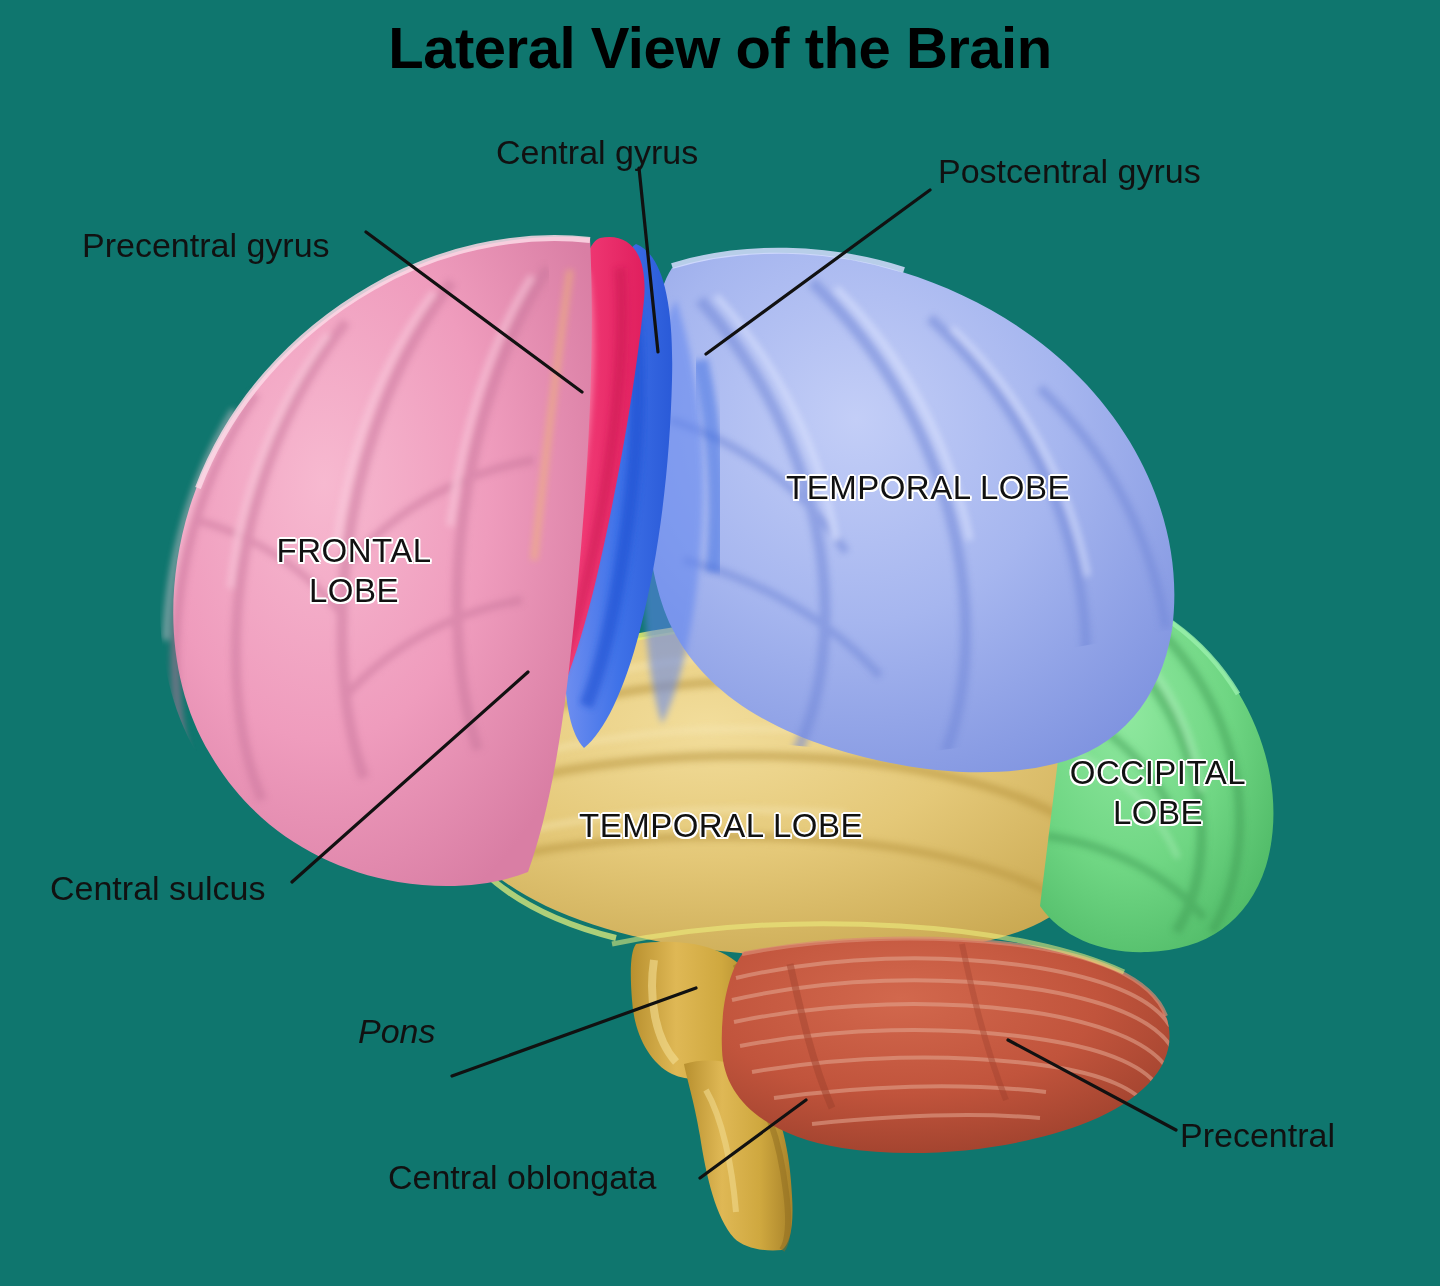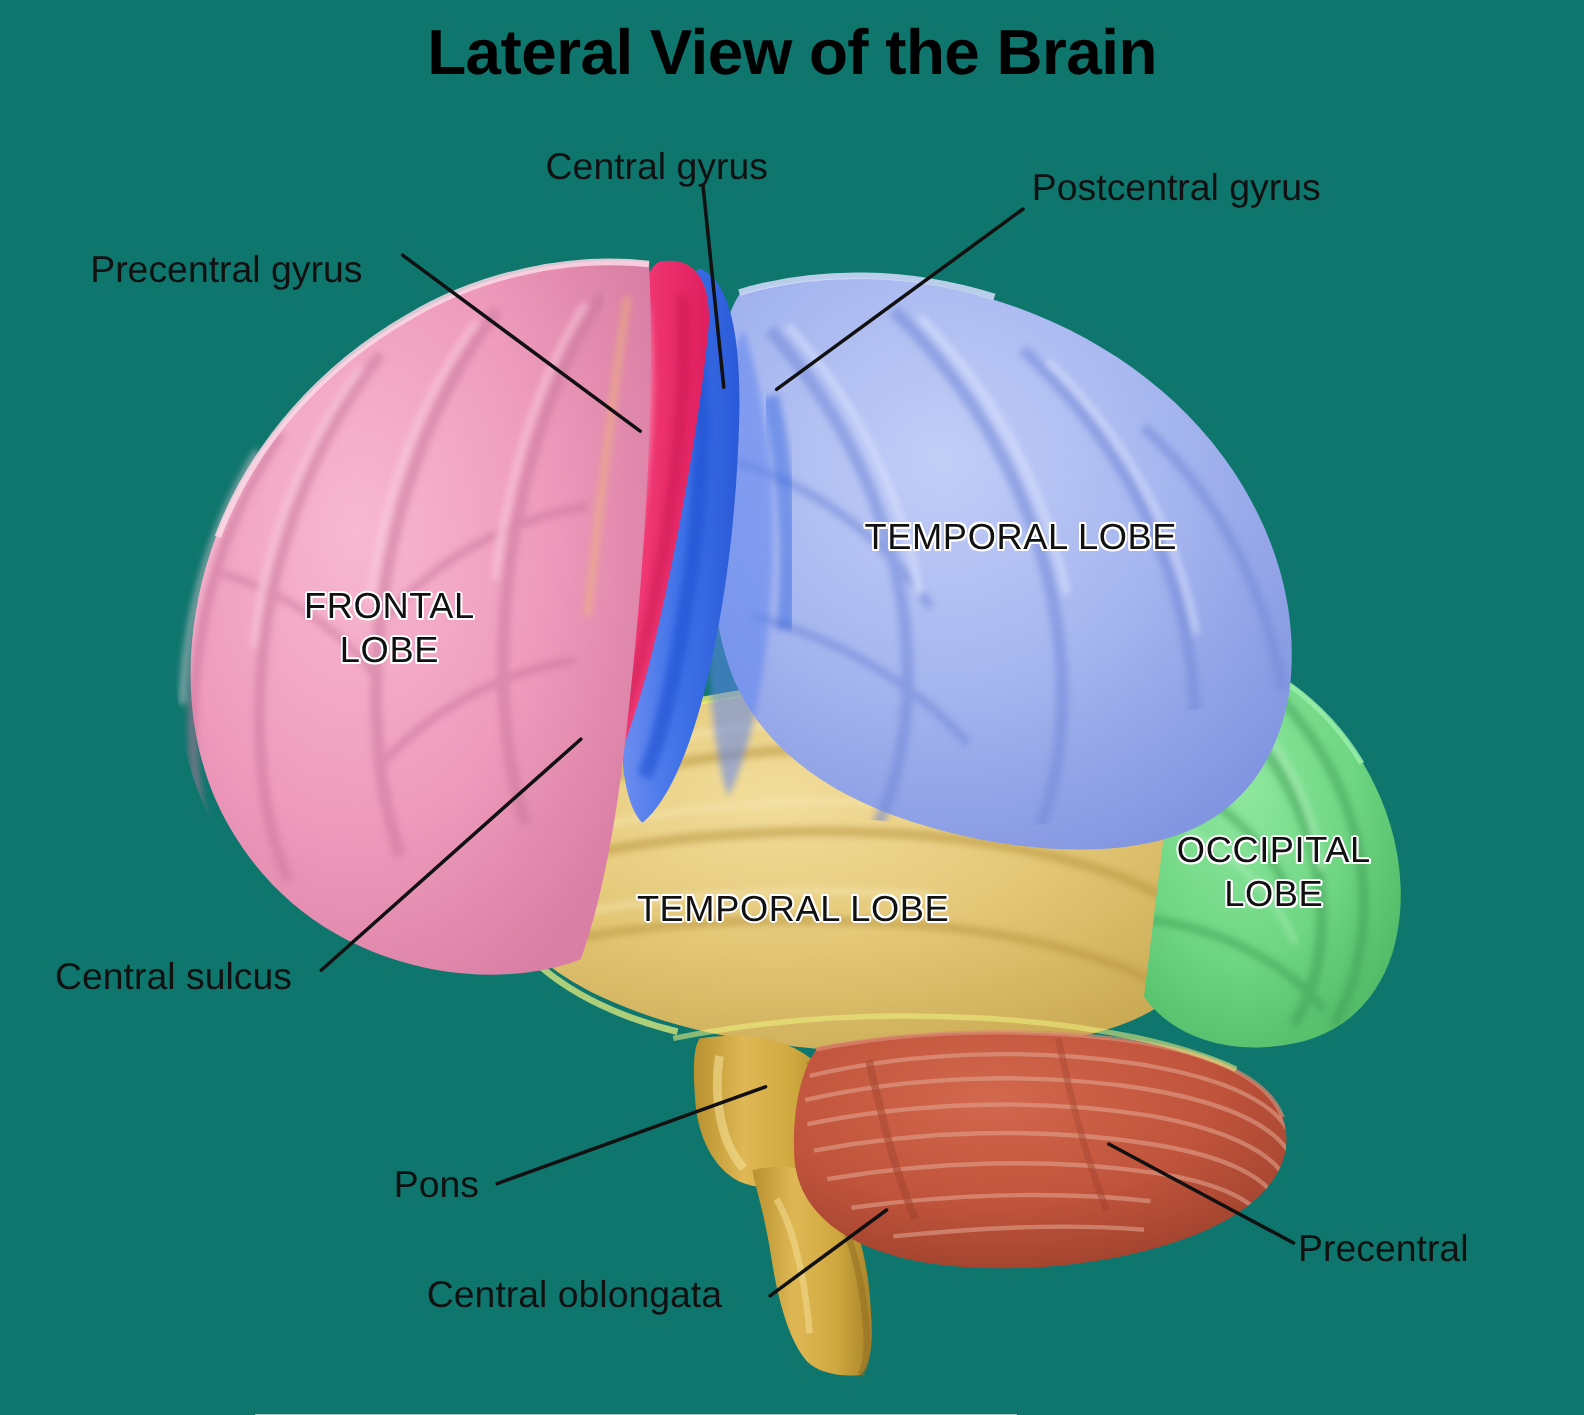--- a/index.html
+++ b/index.html
@@ -290,21 +290,21 @@
   </svg>
 
   <div class="callout" style="left:82px;top:203px;margin-top:23px;">Precentral gyrus</div>
 
   <div class="callout" style="left:496px;top:133px;">Central gyrus</div>
 
   <div class="callout" style="left:938px;top:152px;">Postcentral gyrus</div>
 
   <div class="callout" style="left:50px;top:869px;">Central sulcus</div>
 
-  <div class="callout" style="left:358px;top:1058px;">Pons</div>
+  <div class="callout" style="left:358px;top:1012px;font-style:italic;">Pons</div>
 
   <div class="callout" style="left:388px;top:1158px;">Central oblongata</div>
 
   <div class="callout" style="left:1180px;top:1116px;">Precentral</div>
 
   <div class="lobe-label" style="left:264px;top:502px;width:180px;margin-top:29px;">
     <span>FRONTAL</span>
     <span>LOBE</span>
   </div>
 

